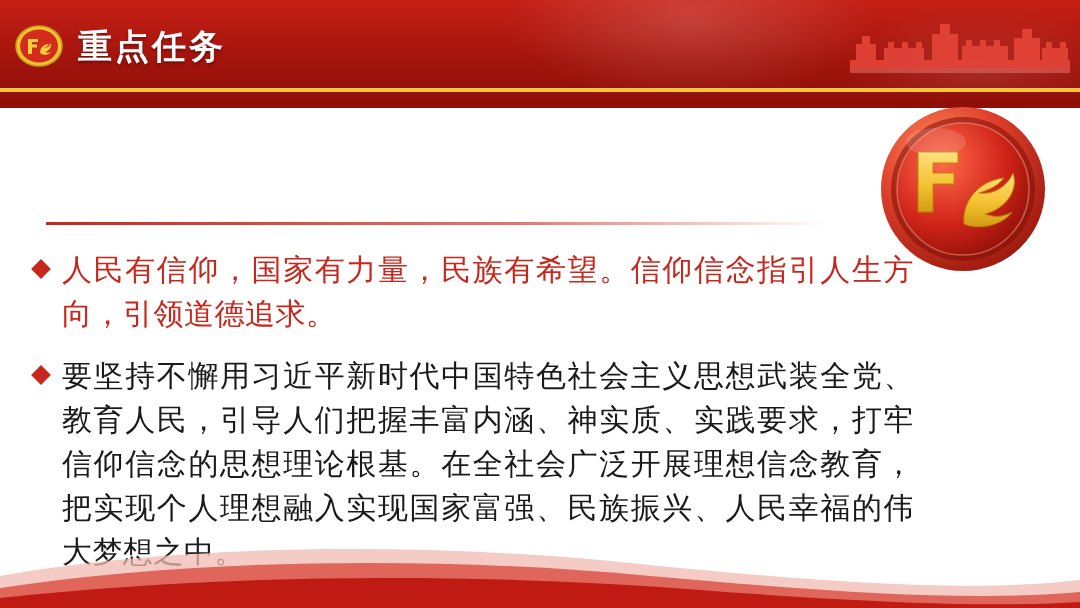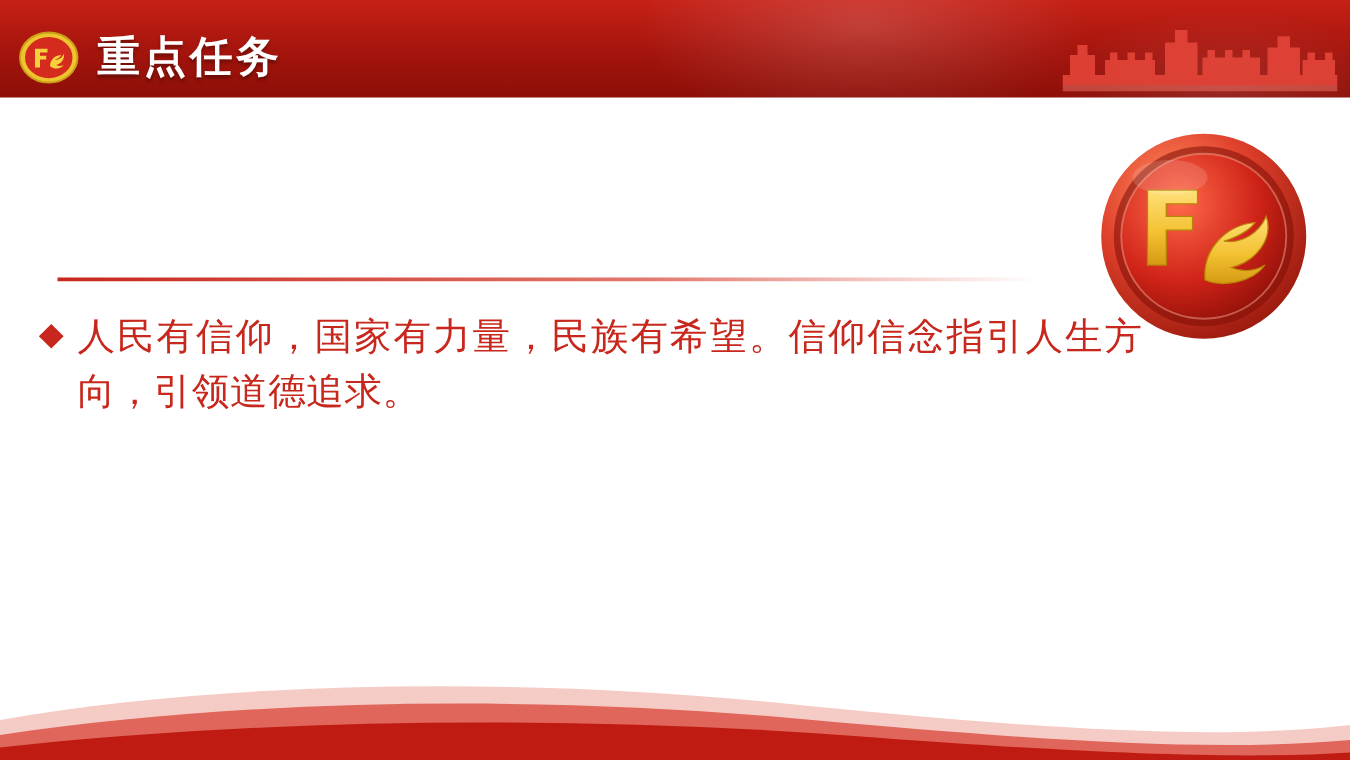--- a/index.html
+++ b/index.html
@@ -14,21 +14,21 @@
     overflow: hidden;
     background: #ffffff;
     font-family: "Liberation Sans", "DejaVu Sans", sans-serif;
   }
 
   
   .header {
     position: absolute;
     left: 0; top: 0;
     width: 1080px;
-    height: 78px;
+    height: 108px;
     background: linear-gradient(180deg, #c62016 0%, #a3140c 55%, #8d0f08 100%);
     overflow: hidden;
   }
   .header-sheen {
     position: absolute;
     left: 0; top: 0;
     width: 1080px; height: 90px;
     background:
       radial-gradient(ellipse 260px 120px at 690px 20px, rgba(255,255,255,0.16), rgba(255,255,255,0) 70%),
       radial-gradient(ellipse 200px 90px at 980px 70px, rgba(255,255,255,0.10), rgba(255,255,255,0) 70%);
@@ -186,20 +186,24 @@
     <ellipse cx="58" cy="38" rx="30" ry="14" fill="#ffffff" opacity="0.14"></ellipse>
   </svg>
 
   <div class="heading-rule"></div>
 
   <div class="bullets">
     <div class="bullet red">
       <span class="diamond"></span>
       <span>人民有信仰，国家有力量，民族有希望。信仰信念指引人生方向，引领道德追求。</span>
     </div>
+    <div class="bullet dark">
+      <span class="diamond"></span>
+      <span>要坚持不懈用习近平新时代中国特色社会主义思想武装全党、教育人民，引导人们把握丰富内涵、神实质、实践要求，打牢信仰信念的思想理论根基。在全社会广泛开展理想信念教育，把实现个人理想融入实现国家富强、民族振兴、人民幸福的伟大梦想之中。</span>
+    </div>
   </div>
 
   <svg class="footer" viewBox="0 0 1080 72" preserveAspectRatio="none">
     <path d="M0 40 C 180 8, 420 6, 620 26 C 800 44, 960 58, 1080 44 L1080 72 L0 72 Z" fill="#f2b9b2" opacity="0.75"></path>
     <path d="M0 52 C 200 22, 440 20, 650 40 C 830 56, 970 66, 1080 56 L1080 72 L0 72 Z" fill="#e0655a"></path>
     <path d="M0 62 C 220 38, 470 36, 700 54 C 860 66, 990 72, 1080 66 L1080 72 L0 72 Z" fill="#bf1b12"></path>
   </svg>
 
 </div>
 

